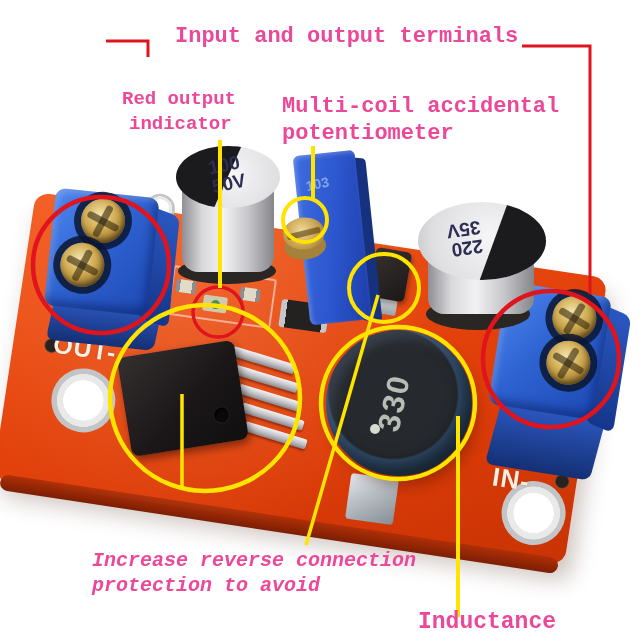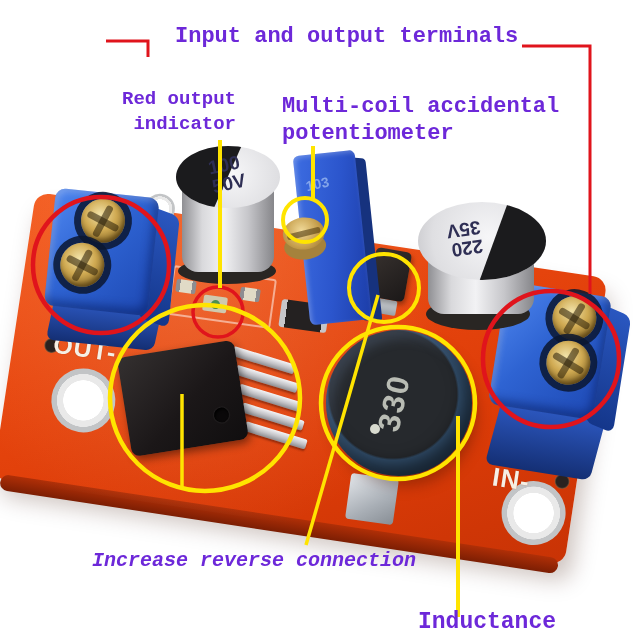--- a/index.html
+++ b/index.html
@@ -133,24 +133,24 @@
         background:linear-gradient(90deg,#c6c6ca 0 12%,#242121 12% 88%,#c6c6ca 88%);}
   .silk-outline{left:170px;top:272px;width:100px;height:46px;border:2px solid rgba(255,255,255,.5);
         border-radius:3px;background:transparent;}
   .solder-tab{left:348px;top:476px;width:48px;height:46px;border-radius:4px;
         background:linear-gradient(145deg,#e4e7eb,#a9afb6 60%,#878d94);}
 
   
   .overlay{position:absolute;left:0;top:0;z-index:50;pointer-events:none;}
 
   
-  .label{position:absolute;color:#6d28d9;font-weight:bold;white-space:nowrap;z-index:60;}
+  .label{position:absolute;color:#ec4899;font-weight:bold;white-space:nowrap;z-index:60;}
   .label span{display:block;}
   .label-terminals{left:175px;top:22px;font-size:22px;line-height:29px;}
-  .label-led{left:122px;top:87px;font-size:19px;line-height:25px;text-align:right;}
+  .label-led{left:122px;top:87px;font-size:19px;line-height:25px;}
   .label-led span:nth-child(2){margin-left:7px;}
   .label-pot{left:282px;top:93px;font-size:22px;line-height:27px;}
   .label-chip{left:22px;top:495px;font-size:22px;}
   .label-reverse{left:92px;top:548px;font-size:20px;line-height:25px;font-style:italic;}
   .label-inductor{left:418px;top:609px;font-size:23px;}
 </style>
 </head>
 <body>
 
 <div class="stage">
@@ -262,18 +262,19 @@
   <div class="label label-led">
     <span>Red output</span>
     <span>indicator</span>
   </div>
   <div class="label label-pot">
     <span>Multi-coil accidental</span>
     <span>potentiometer</span>
   </div>
   <div class="label label-reverse">
     <span>Increase reverse connection</span>
+    <span>protection to avoid</span>
   </div>
   <div class="label label-inductor">
     <span>Inductance</span>
   </div>
 
 </div>
 
 </body></html>

